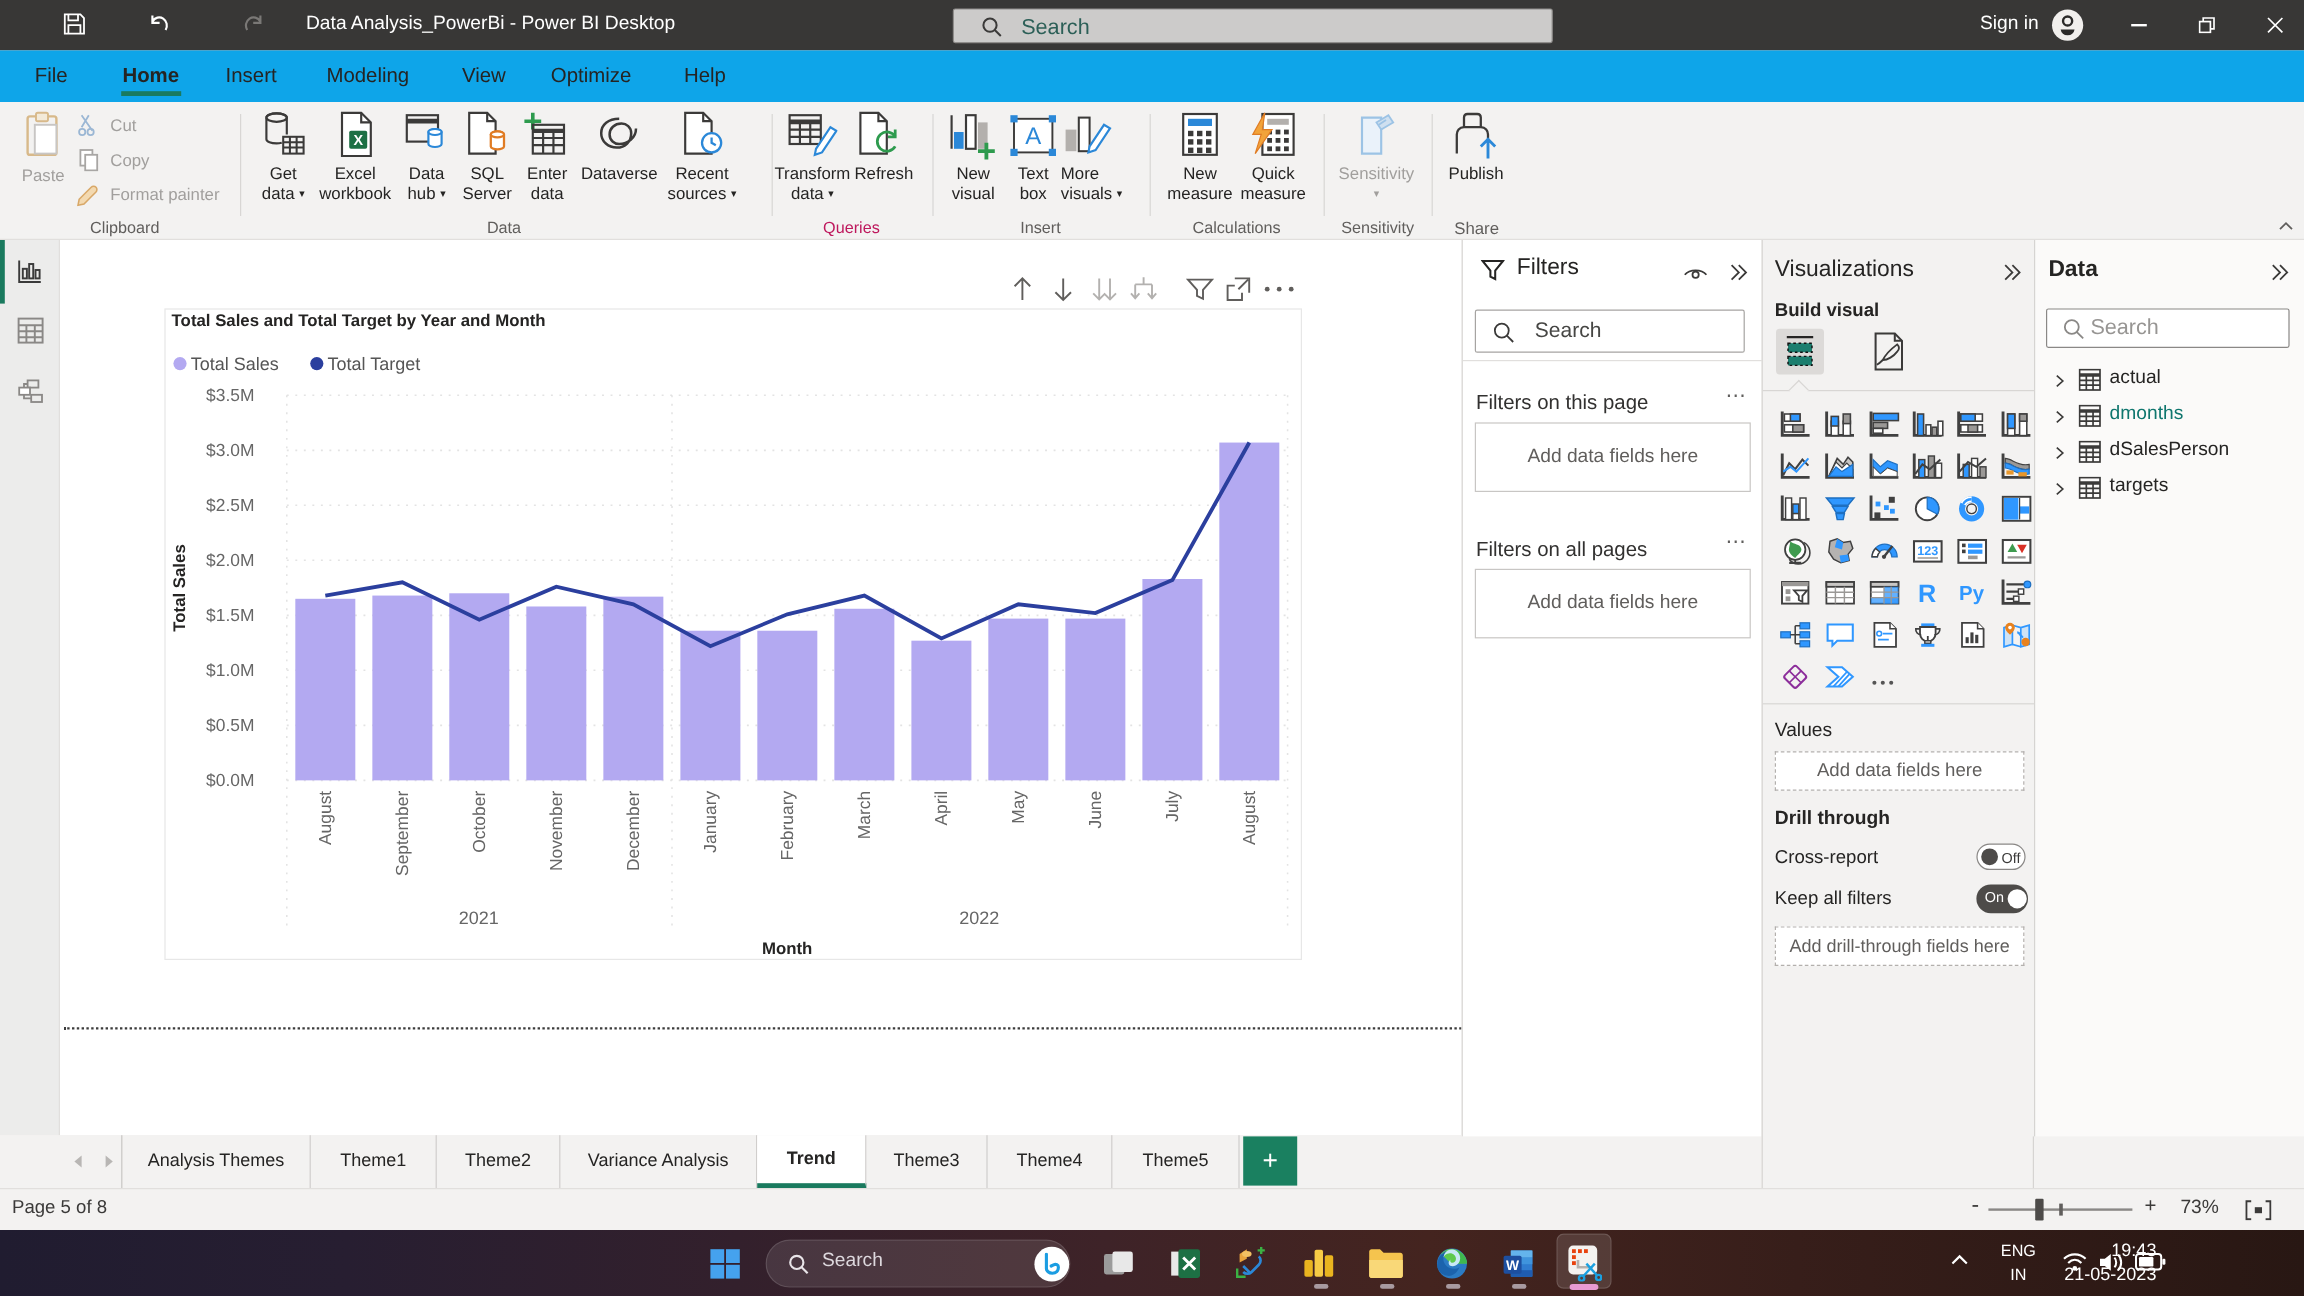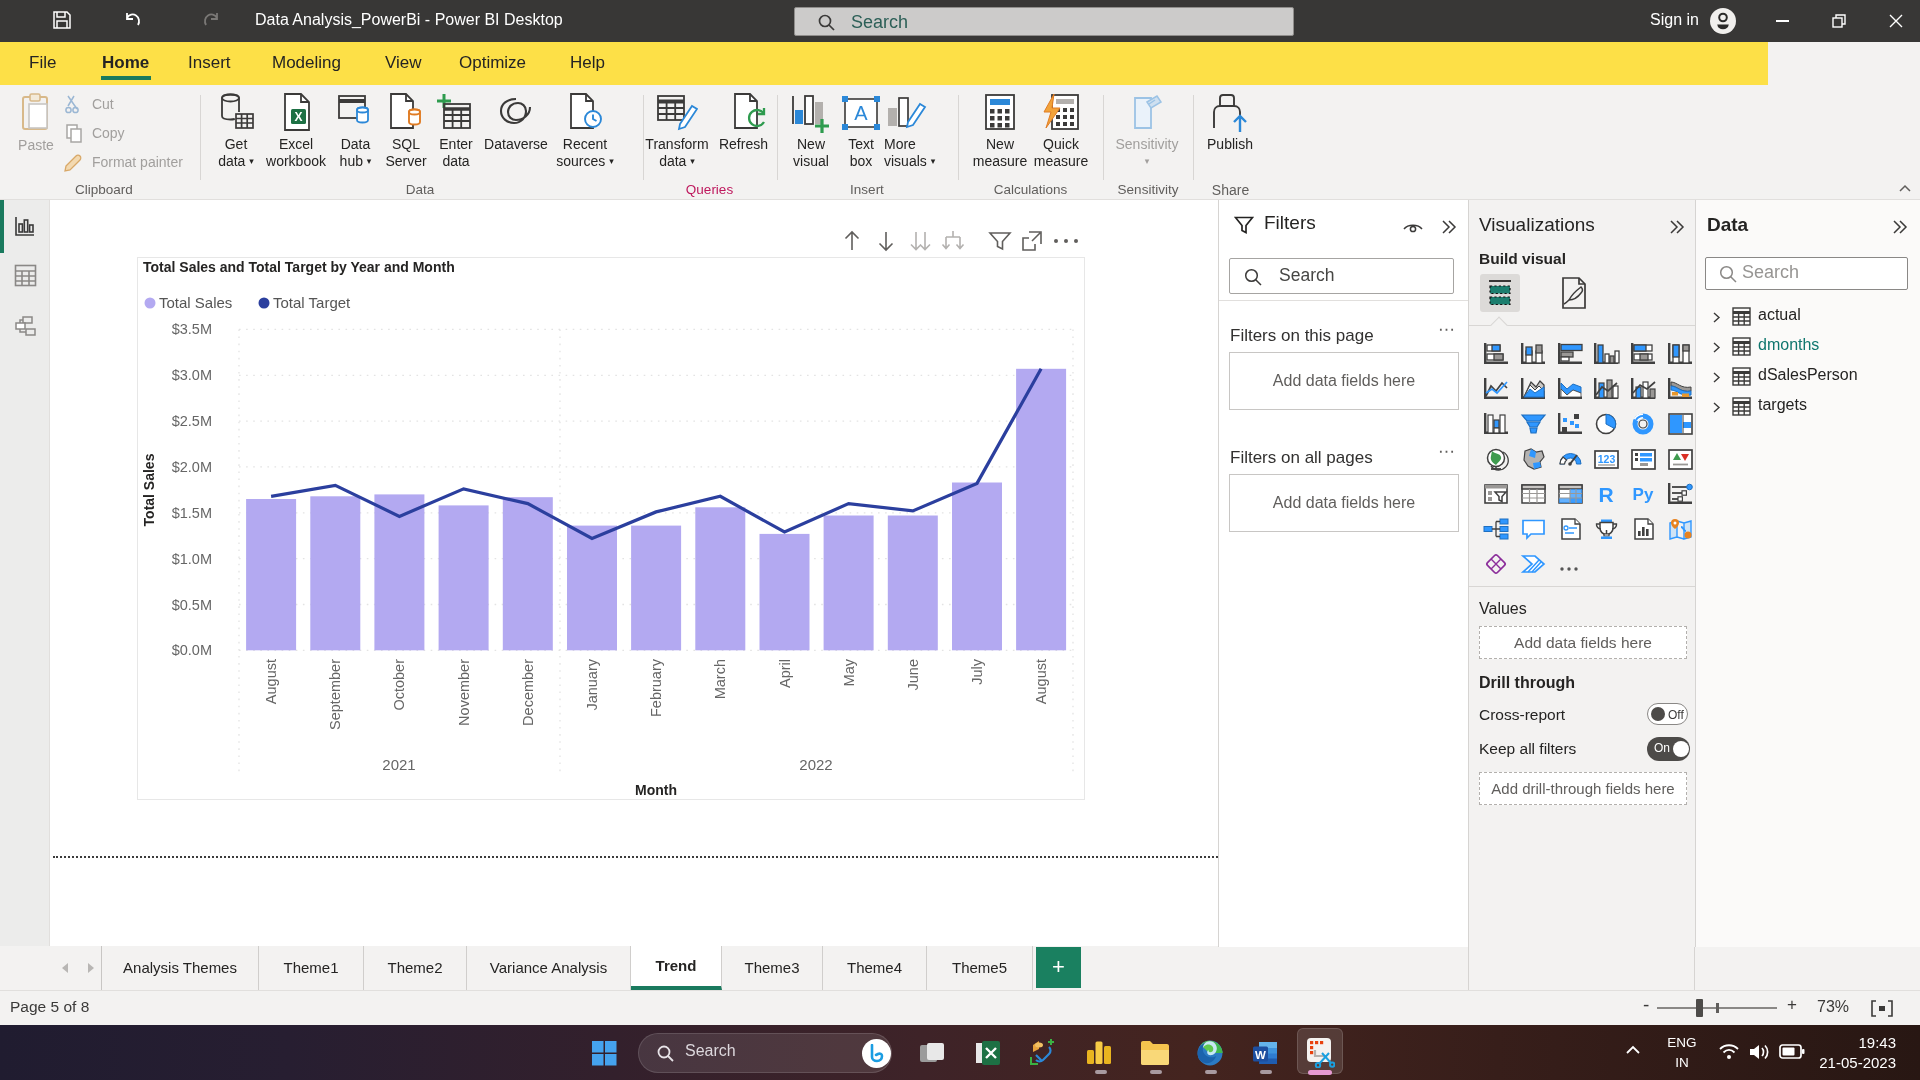--- a/index.html
+++ b/index.html
@@ -1,17 +1,17 @@
 <!DOCTYPE html>
 <html><head><meta charset="utf-8"><title>Data Analysis_PowerBi - Power BI Desktop</title>
 <style>
 *{margin:0;padding:0;box-sizing:border-box}
 body{font-family:"Liberation Sans",sans-serif;width:1920px;height:1080px;overflow:hidden;position:relative;background:#f3f2f1}
 .titlebar{position:absolute;left:0;top:0;width:1920px;height:42px;background:#383736;color:#fff}
-.menubar{position:absolute;left:0;top:42px;width:1768px;height:43px;background:#fde047}
+.menubar{position:absolute;left:0;top:42px;width:1920px;height:43px;background:#0ea5e9}
 .menubar span{font-size:17px;color:#252423;position:absolute;top:11px}
 .ribbon{position:absolute;left:0;top:85px;width:1920px;height:115px;background:#f3f2f1;border-bottom:1px solid #e1dfdd}
 .sidebar{position:absolute;left:0;top:200px;width:50px;height:746px;background:#ececeb;border-right:1px solid #e1dfdd}
 .canvas{position:absolute;left:50px;top:200px;width:1168px;height:746px;background:#fff}
 .chartbox{position:absolute;left:87px;top:57px;width:948px;height:543px;background:#fff;border:1px solid #e7e7e7}
 .fpane{position:absolute;left:1218px;top:200px;width:250px;height:747px;background:#fff;border-left:1px solid #d6d4d2}
 .vpane{position:absolute;left:1468px;top:200px;width:227px;height:790px;background:#f3f2f1;border-left:1px solid #d6d4d2}
 .dpane{position:absolute;left:1695px;top:200px;width:225px;height:747px;background:#fbfaf9;border-left:1px solid #d6d4d2}
 .tabbar{position:absolute;left:0;top:946px;width:1218px;height:44px;background:#f3f2f1}
 .statusbar{position:absolute;left:0;top:990px;width:1920px;height:35px;background:#f3f2f1;border-top:1px solid #e1dfdd}
@@ -180,21 +180,21 @@
       <div style="height:44px"><svg width="42" height="42" viewBox="0 0 42 42">
           <g fill="none" stroke="#3b3a39" stroke-width="1.8">
             <rect x="2" y="4" width="26" height="24"></rect>
             <path d="M2 9.5 L28 9.5" stroke-width="4"></path>
             <path d="M2 16 L28 16 M2 22 L28 22 M10.6 9.5 L10.6 28 M19.2 9.5 L19.2 28"></path>
           </g>
           <path d="M24 32 L36 14 L41 17 L29 35 L23 37 Z" fill="#fff" stroke="#2b88d8" stroke-width="1.8"></path>
         </svg></div>
       <div style="font-size:14px;line-height:16.5px;color:#252423">Transform<br>data <span style="font-size:9px;position:relative;top:-2px">▾</span></div>
     </div>
-    <div style="position:absolute;left:712px;top:7px;width:56px;text-align:right">
+    <div style="position:absolute;left:712px;top:7px;width:56px;text-align:left">
       <div style="height:44px"><svg width="38" height="42" viewBox="0 0 38 42">
           <path d="M5 2 L20 2 L27 9 L27 36 L5 36 Z" fill="#fff" stroke="#3b3a39" stroke-width="1.8"></path>
           <path d="M20 2 L20 9 L27 9" fill="none" stroke="#3b3a39" stroke-width="1.8"></path>
           <g fill="none" stroke="#2e9b4e" stroke-width="2.3">
             <path d="M34 22 A8 8 0 1 0 34 30"></path>
             <path d="M34 16 L34 22 L28 22" fill="none"></path>
           </g>
         </svg></div>
       <div style="font-size:14px;line-height:16.5px;color:#252423">Refresh</div>
     </div>
@@ -916,14 +916,14 @@
     </svg>
  <svg style="position:absolute;left:1748px;top:16px" width="24" height="22" viewBox="0 0 24 22">
       <path d="M2 8 L6 8 L11 4 L11 18 L6 14 L2 14 Z" fill="#fff"></path>
       <path d="M14 7 C16 9 16 13 14 15 M17 4.5 C20.5 8 20.5 14 17 17.5" fill="none" stroke="#fff" stroke-width="1.7"></path>
     </svg>
  <svg style="position:absolute;left:1779px;top:17px" width="26" height="20" viewBox="0 0 26 20">
       <rect x="1" y="3" width="21" height="13" rx="2.5" fill="none" stroke="#fff" stroke-width="1.7"></rect>
       <rect x="23" y="7" width="2.5" height="5" rx="1" fill="#fff"></rect>
       <rect x="3.5" y="5.5" width="12" height="8" rx="1" fill="#fff"></rect>
     </svg>
- <div style="position:absolute;left:1815px;top:8px;width:81px;text-align:right;font-size:15px;color:#fff;line-height:20px">19:43<br>21-05-2023</div>
+ <div style="position:absolute;left:1716px;top:8px;width:81px;text-align:right;font-size:15px;color:#fff;line-height:20px">19:43<br>21-05-2023</div>
 </div>
 
 </body></html>

